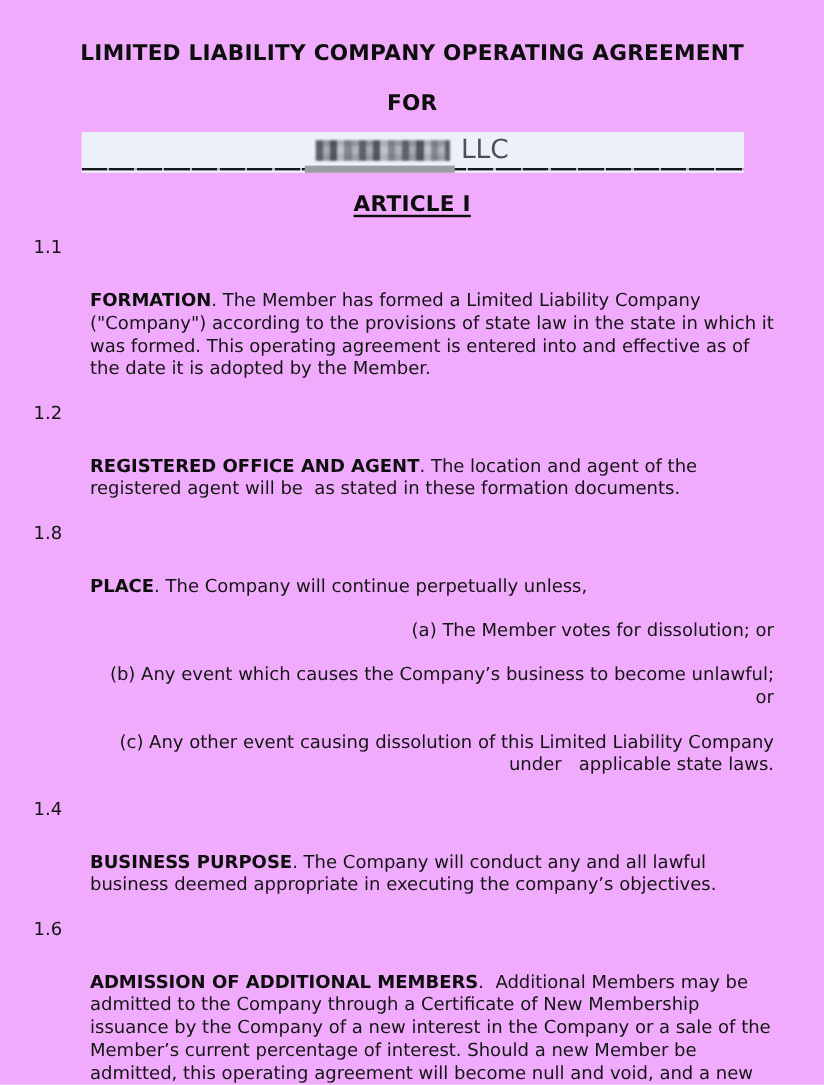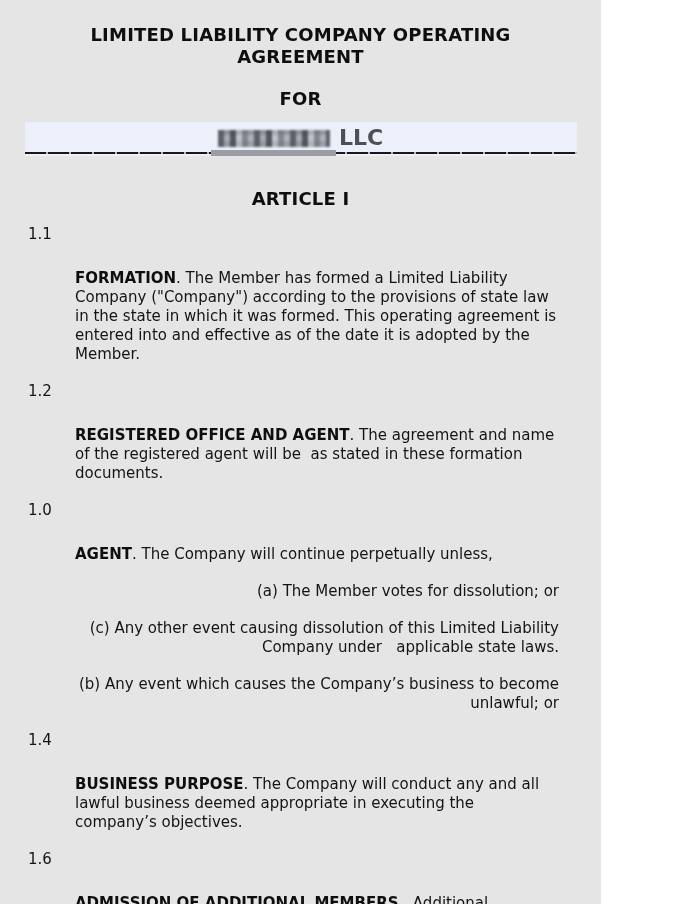--- a/index.html
+++ b/index.html
@@ -5,24 +5,24 @@
   * { margin: 0; padding: 0; box-sizing: border-box; }
   html, body { background: #ffffff; }
   body {
     width: 687px;
     height: 904px;
     font-family: "DejaVu Sans", "Liberation Sans", sans-serif;
     color: #141414;
     overflow: hidden;
   }
   .page {
-    width: 601px;
+    width: 687px;
     height: 904px;
-    padding-top: 24px;
-    background: #e5e5e5;
+    padding-top: 34px;
+    background: #f0abfc;
   }
   .heading {
     text-align: center;
     font-weight: bold;
     font-size: 18px;
     line-height: 22px;
     color: #0e0e0e;
     letter-spacing: 0.2px;
   }
   .doc-title { margin: 0 30px; }
@@ -54,41 +54,42 @@
         rgba(73,77,86,0.9) 12px 18px, rgba(201,204,211,0.6) 18px 24px,
         rgba(120,124,133,0.8) 24px 30px, rgba(170,173,181,0.5) 30px 36px),
       repeating-linear-gradient(0deg,
         #8a8e97 0 6px, #b4b7bf 6px 12px, #7d818a 12px 18px);
     filter: blur(1.1px);
   }
   .company-suffix {
     font-size: 22px;
     line-height: 30px;
     color: #4d5058;
-    font-weight: bold;
+    font-weight: normal;
   }
   .field-underline {
     position: absolute;
     left: 0; right: 0; bottom: 2px;
     height: 2px;
     background: repeating-linear-gradient(90deg, #17171c 0 21px, rgba(23,23,28,0.25) 21px 23px);
   }
   .redaction-shadow {
     position: absolute;
     left: 186px;
     width: 125px;
     bottom: 0;
     height: 6px;
     background: #9a9da3;
     filter: blur(0.4px);
   }
 
   .subtitle { margin-top: 45px; }
   .article-heading {
-    margin-top: 32px;
+    margin-top: 16px;
+    text-decoration: underline;
     text-decoration-thickness: 2px;
     text-underline-offset: 3px;
   }
   .article-subheading { margin-top: 20px; }
 
   
   .sections {
     margin-top: 15px;
     padding-left: 28px;
     padding-right: 42px;
@@ -134,31 +135,31 @@
     <div class="section">
       <div class="sec-num">1.1</div>
       <div class="sec-body">
         <p class="sec-para"><b class="sec-label">FORMATION</b><span class="sec-text">. The Member has formed a Limited Liability Company ("Company") according to the provisions of state law in the state in which it was formed. This operating agreement is entered into and effective as of the date it is adopted by the Member.</span></p>
       </div>
     </div>
 
     <div class="section">
       <div class="sec-num">1.2</div>
       <div class="sec-body">
-        <p class="sec-para"><b class="sec-label">REGISTERED OFFICE AND AGENT</b><span class="sec-text">. The agreement and name of the registered agent will be  as stated in these formation documents.</span></p>
+        <p class="sec-para"><b class="sec-label">REGISTERED OFFICE AND AGENT</b><span class="sec-text">. The location and agent of the registered agent will be  as stated in these formation documents.</span></p>
       </div>
     </div>
 
     <div class="section">
-      <div class="sec-num">1.0</div>
+      <div class="sec-num">1.8</div>
       <div class="sec-body">
-        <p class="sec-para"><b class="sec-label">AGENT</b><span class="sec-text">. The Company will continue perpetually unless,</span></p>
+        <p class="sec-para"><b class="sec-label">PLACE</b><span class="sec-text">. The Company will continue perpetually unless,</span></p>
         <p class="sec-para sub">(a) The Member votes for dissolution; or</p>
+        <p class="sec-para sub">(b) Any event which causes the Company’s business to become unlawful; or</p>
         <p class="sec-para sub">(c) Any other event causing dissolution of this Limited Liability Company under   applicable state laws.</p>
-        <p class="sec-para sub">(b) Any event which causes the Company’s business to become unlawful; or</p>
       </div>
     </div>
 
     <div class="section">
       <div class="sec-num">1.4</div>
       <div class="sec-body">
         <p class="sec-para"><b class="sec-label">BUSINESS PURPOSE</b><span class="sec-text">. The Company will conduct any and all lawful business deemed appropriate in executing the company’s objectives.</span></p>
       </div>
     </div>
 

